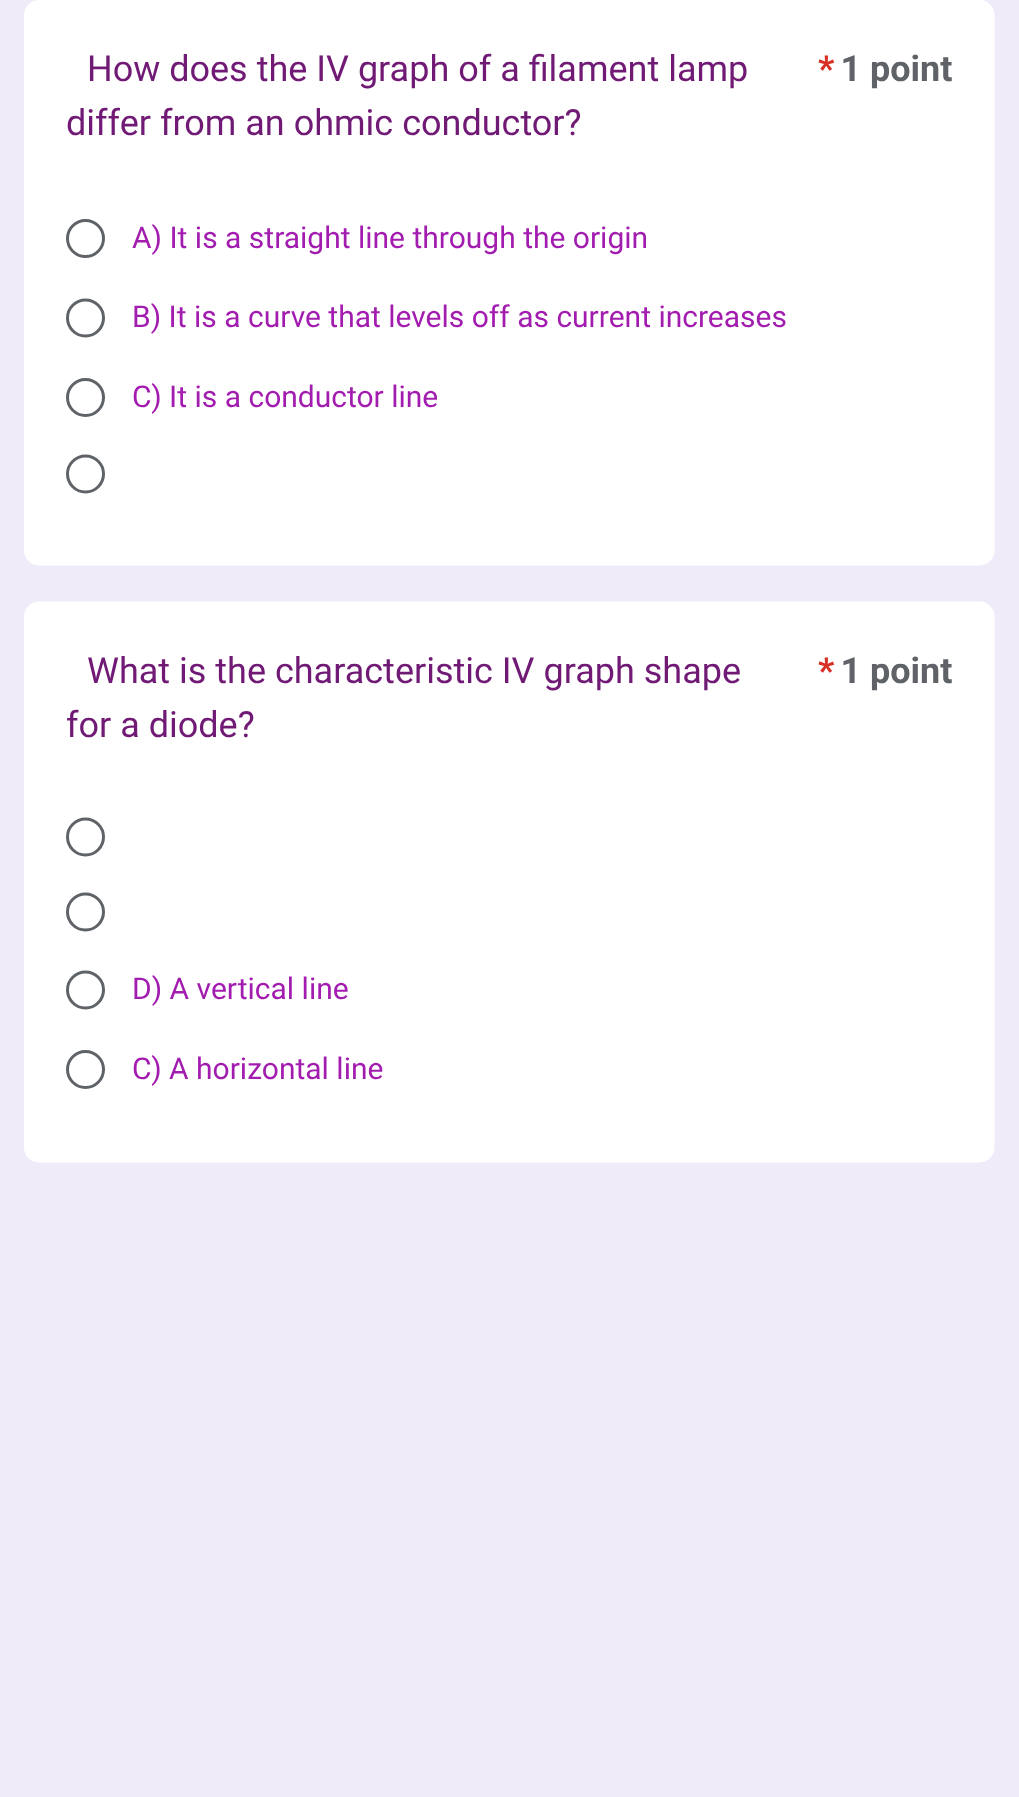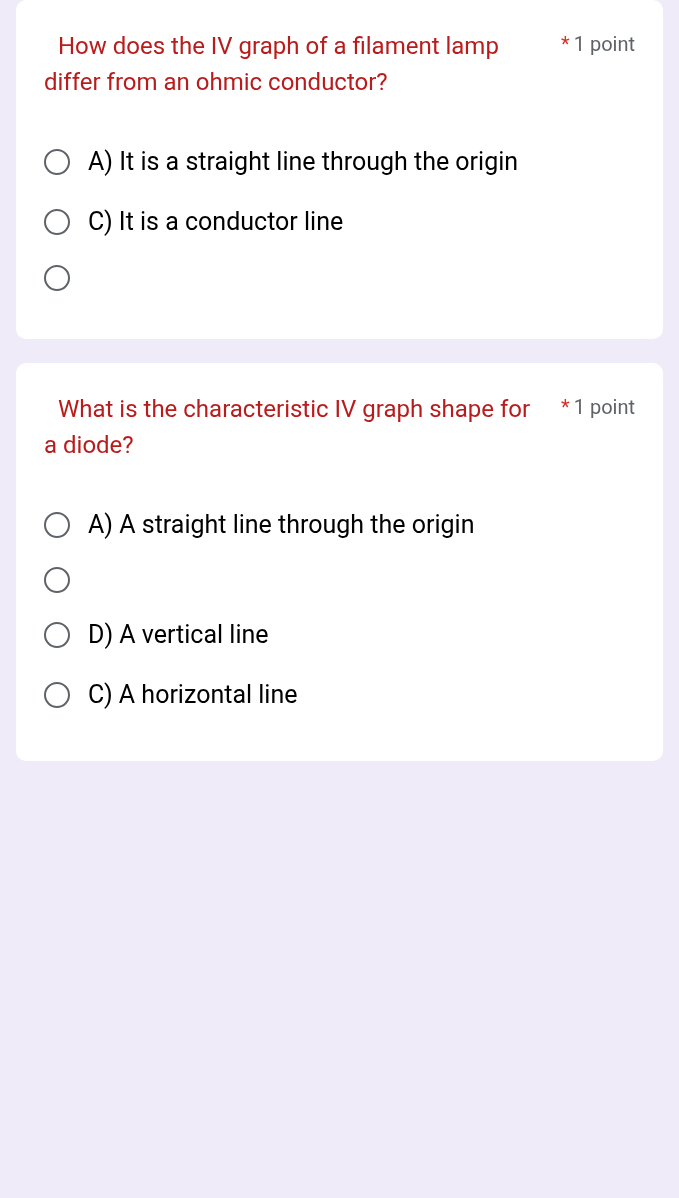--- a/index.html
+++ b/index.html
@@ -17,91 +17,95 @@
   }
   .card + .card { margin-top: 16px; }
   .q-header {
     display: flex;
     align-items: flex-start;
     justify-content: space-between;
     margin-bottom: 32px;
   }
   .q-text {
     font-size: 24px;
-    color: #b91c1c;
+    color: #701a75;
     line-height: 1.5;
     font-weight: 400;
     flex: 1;
     text-indent: 14px;
   }
   .points {
     white-space: nowrap;
-    font-size: 20px;
+    font-size: 24px;
     color: #5f6368;
     margin-left: 20px;
     padding-top: 4px;
+    font-weight: bold;
   }
   .required {
     color: #d93025;
     margin-right: 4px;
   }
   .option {
     display: flex;
     align-items: center;
     gap: 18px;
     padding: 12px 0;
     cursor: pointer;
   }
   .radio {
     width: 26px;
     height: 26px;
     border: 2.5px solid #5f6368;
     border-radius: 50%;
     flex-shrink: 0;
   }
   .opt-label {
-    font-size: 25px;
-    color: #000000;
+    font-size: 20px;
+    color: #a21caf;
     line-height: 1.45;
     text-align: right;
   }
 </style>
 </head>
 <body>
 
 <div class="card">
   <div class="q-header">
     <div class="q-text">How does the IV graph of a filament lamp differ from an ohmic conductor?</div>
     <div class="points">
       <span class="required">*</span><span>1 point</span>
     </div>
   </div>
   <div class="option">
     <div class="radio"></div>
     <div class="opt-label">A) It is a straight line through the origin</div>
   </div>
   <div class="option">
     <div class="radio"></div>
+    <div class="opt-label">B) It is a curve that levels off as current increases</div>
+  </div>
+  <div class="option">
+    <div class="radio"></div>
     <div class="opt-label">C) It is a conductor line</div>
   </div>
   <div class="option">
     <div class="radio"></div>
   </div>
 </div>
 
 <div class="card">
   <div class="q-header">
     <div class="q-text">What is the characteristic IV graph shape for a diode?</div>
     <div class="points">
       <span class="required">*</span><span>1 point</span>
     </div>
   </div>
   <div class="option">
     <div class="radio"></div>
-    <div class="opt-label">A) A straight line through the origin</div>
   </div>
   <div class="option">
     <div class="radio"></div>
   </div>
   <div class="option">
     <div class="radio"></div>
     <div class="opt-label">D) A vertical line</div>
   </div>
   <div class="option">
     <div class="radio"></div>

